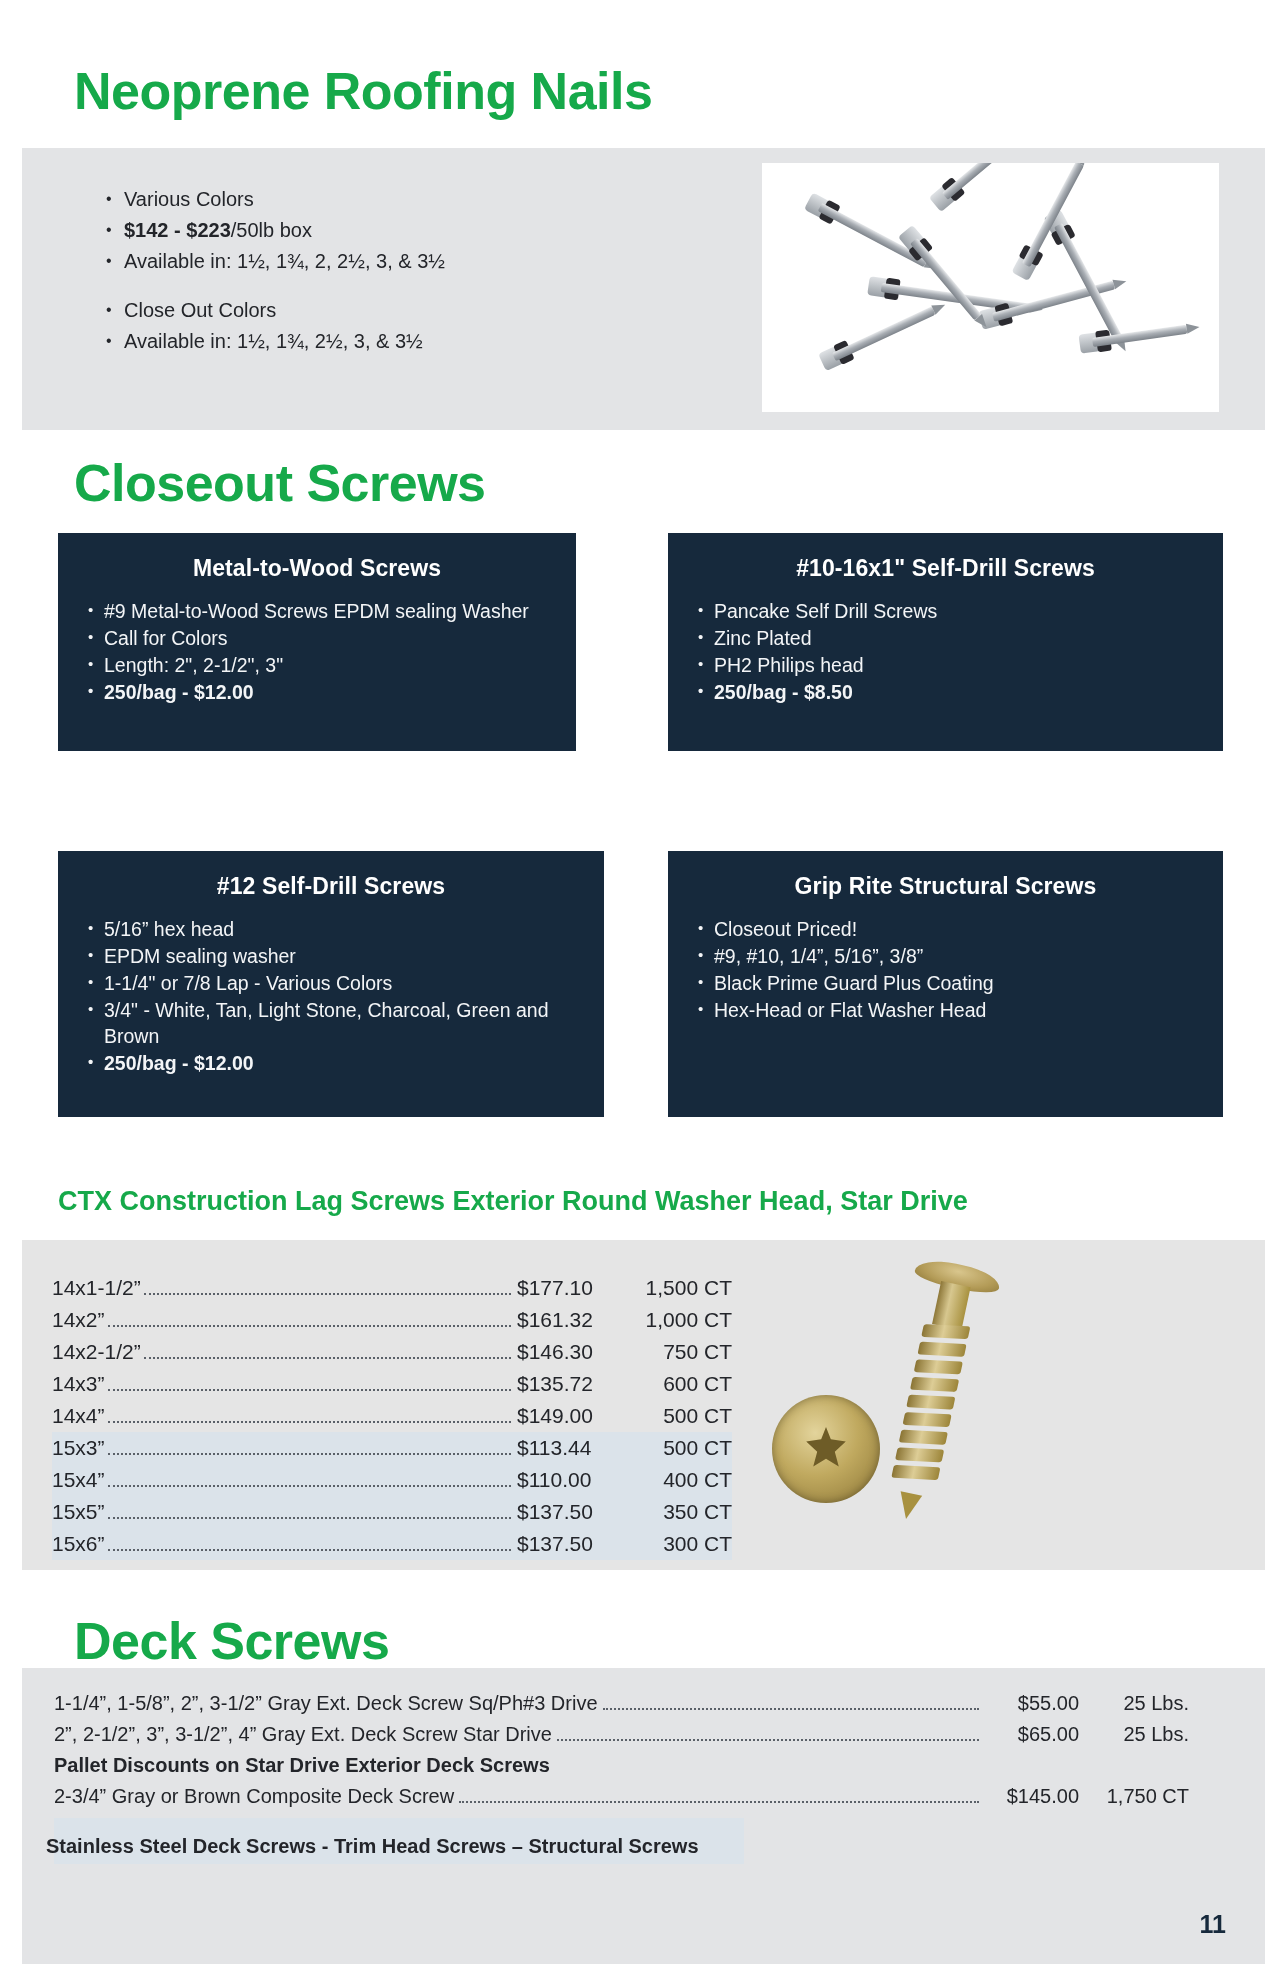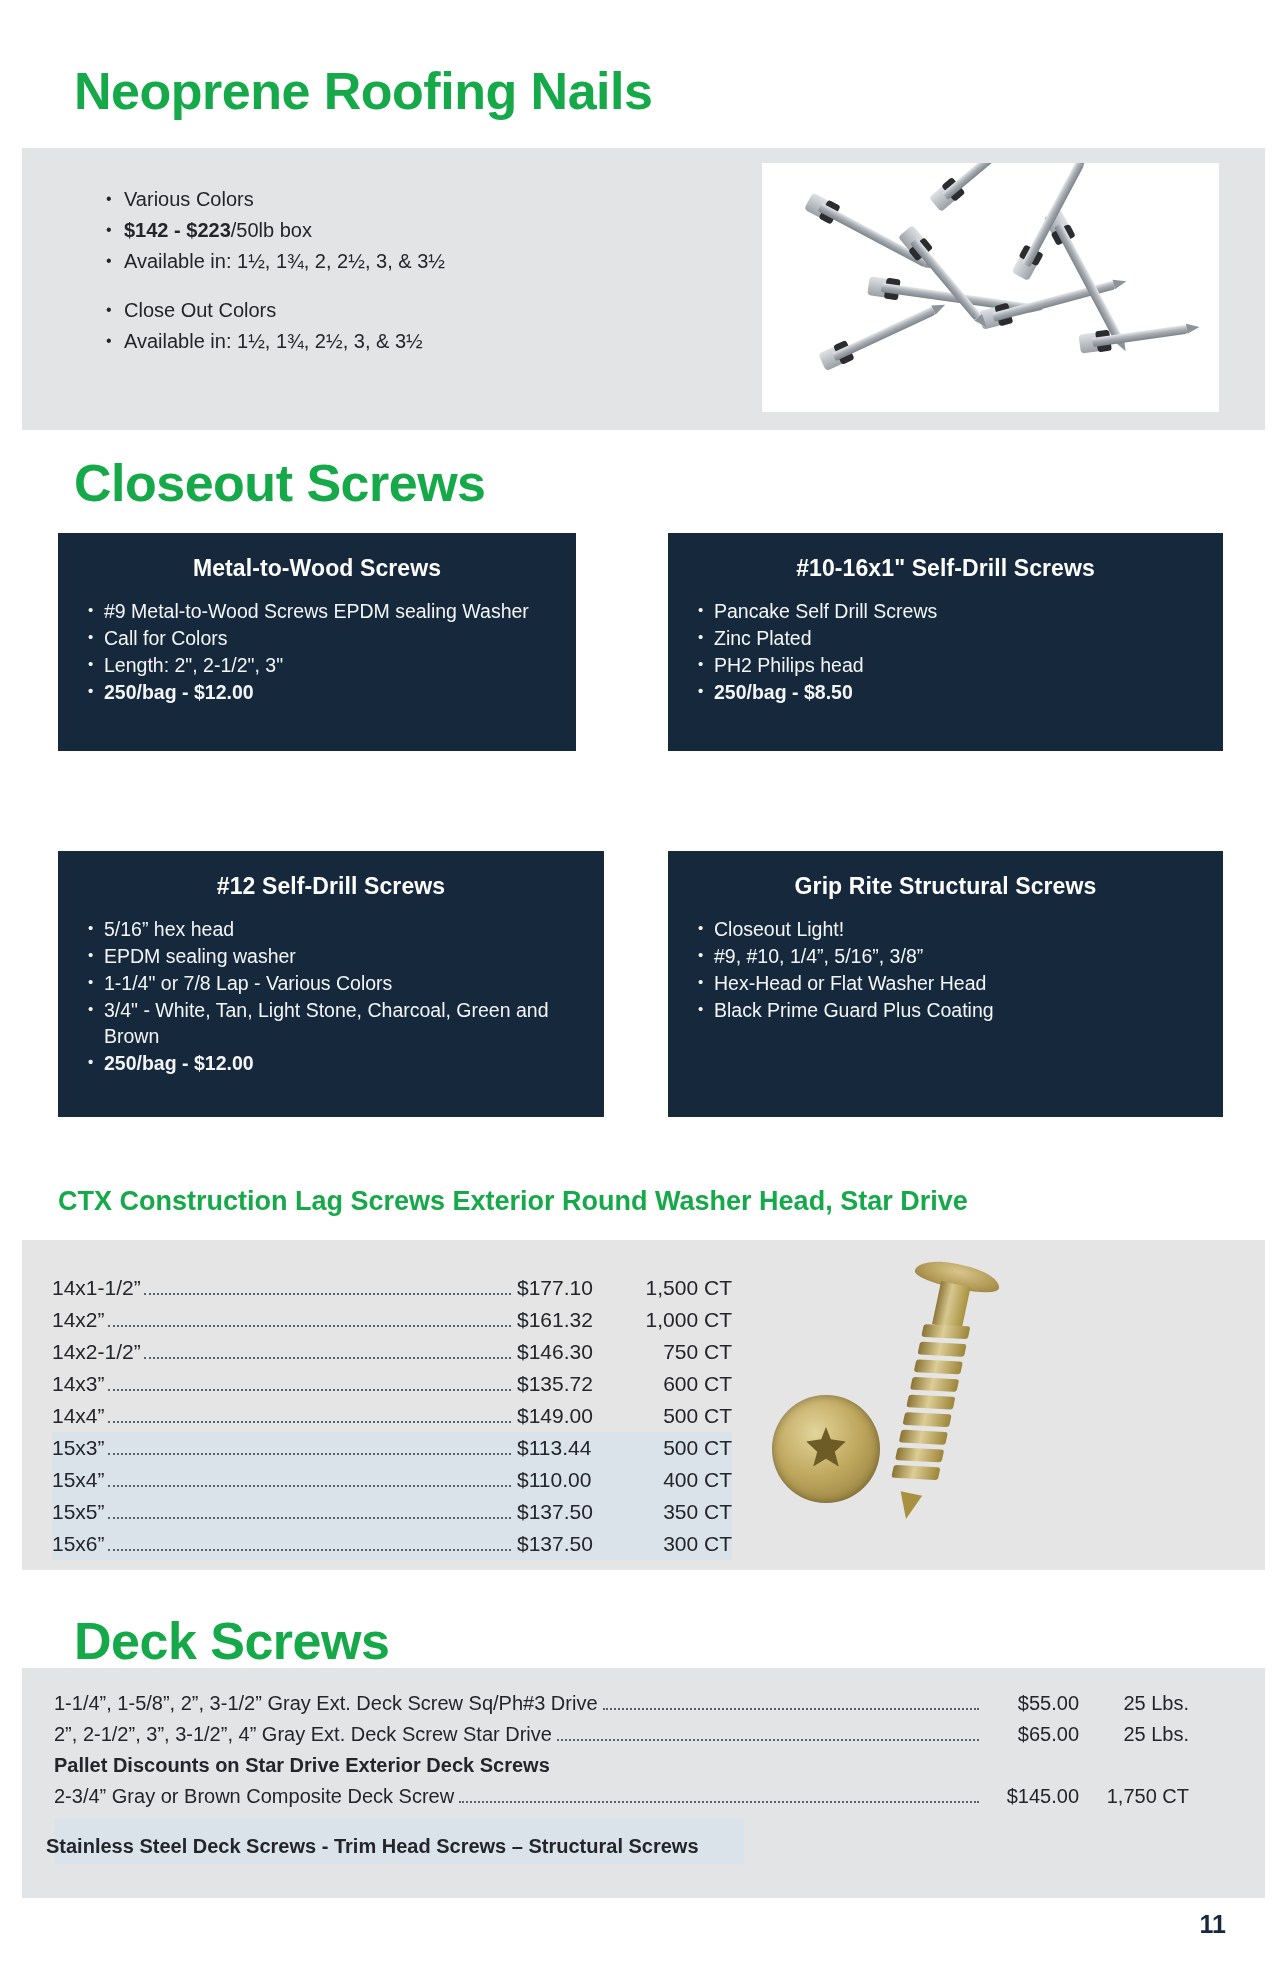--- a/index.html
+++ b/index.html
@@ -261,21 +261,21 @@
     background: #6e5c27;
     clip-path: polygon(50% 0%,61% 28%,95% 33%,70% 56%,79% 90%,50% 72%,21% 90%,30% 56%,5% 33%,39% 28%);
   }
 
   
   .panel-deck {
     position: absolute;
     left: 22px;
     top: 1668px;
     width: 1243px;
-    height: 230px;
+    height: 296px;
     background: #e3e4e6;
   }
   .deck-rows {
     position: absolute;
     left: 32px;
     top: 20px;
     width: 1135px;
   }
   .deck-row {
     display: flex;
@@ -429,24 +429,24 @@
       <li>EPDM sealing washer</li>
       <li>1-1/4" or 7/8 Lap - Various Colors</li>
       <li>3/4" - White, Tan, Light Stone, Charcoal, Green and Brown</li>
       <li class="b">250/bag - $12.00</li>
     </ul>
   </div>
 
   <div class="card" id="card-grip">
     <h3>Grip Rite Structural Screws</h3>
     <ul>
-      <li>Closeout Light!</li>
+      <li>Closeout Priced!</li>
       <li>#9, #10, 1/4”, 5/16”, 3/8”</li>
+      <li>Black Prime Guard Plus Coating</li>
       <li>Hex-Head or Flat Washer Head</li>
-      <li>Black Prime Guard Plus Coating</li>
     </ul>
   </div>
 
   <div class="ctx-heading">CTX Construction Lag Screws Exterior Round Washer Head, Star Drive</div>
 
   <div class="panel-ctx">
     <div class="ctx-rows">
       <div class="ctx-row">
         <span class="ctx-size">14x1-1/2”</span>
         <span class="ctx-dots"></span>

